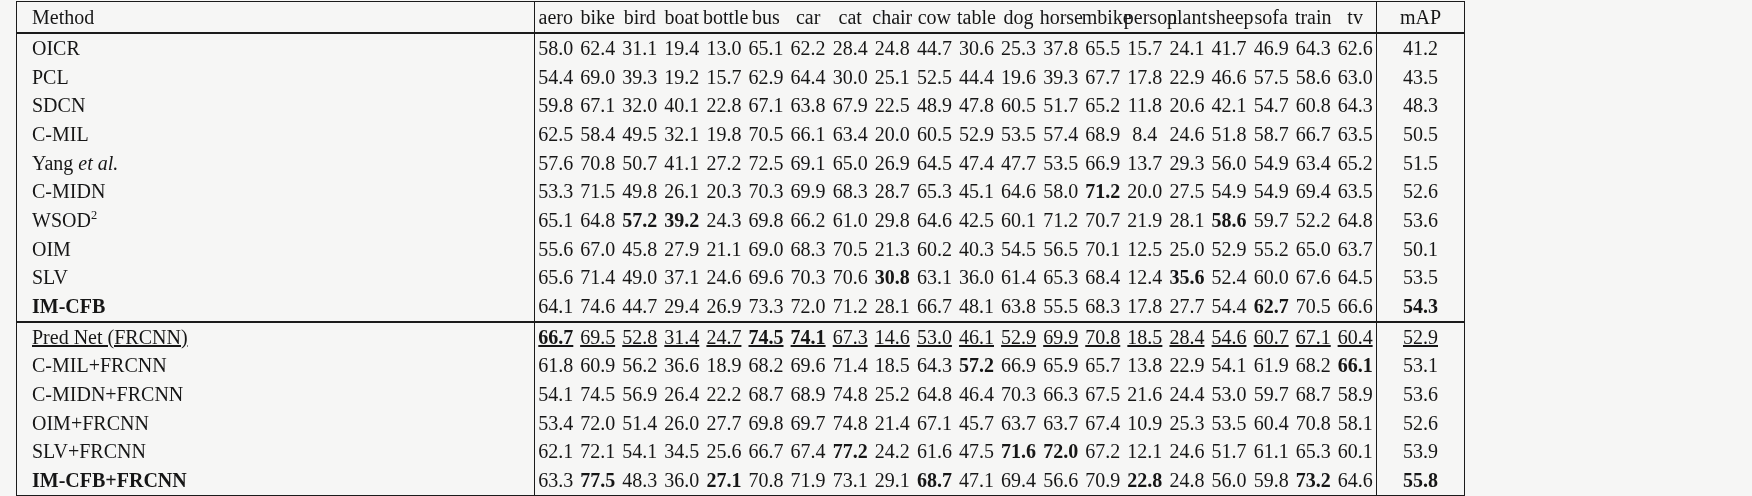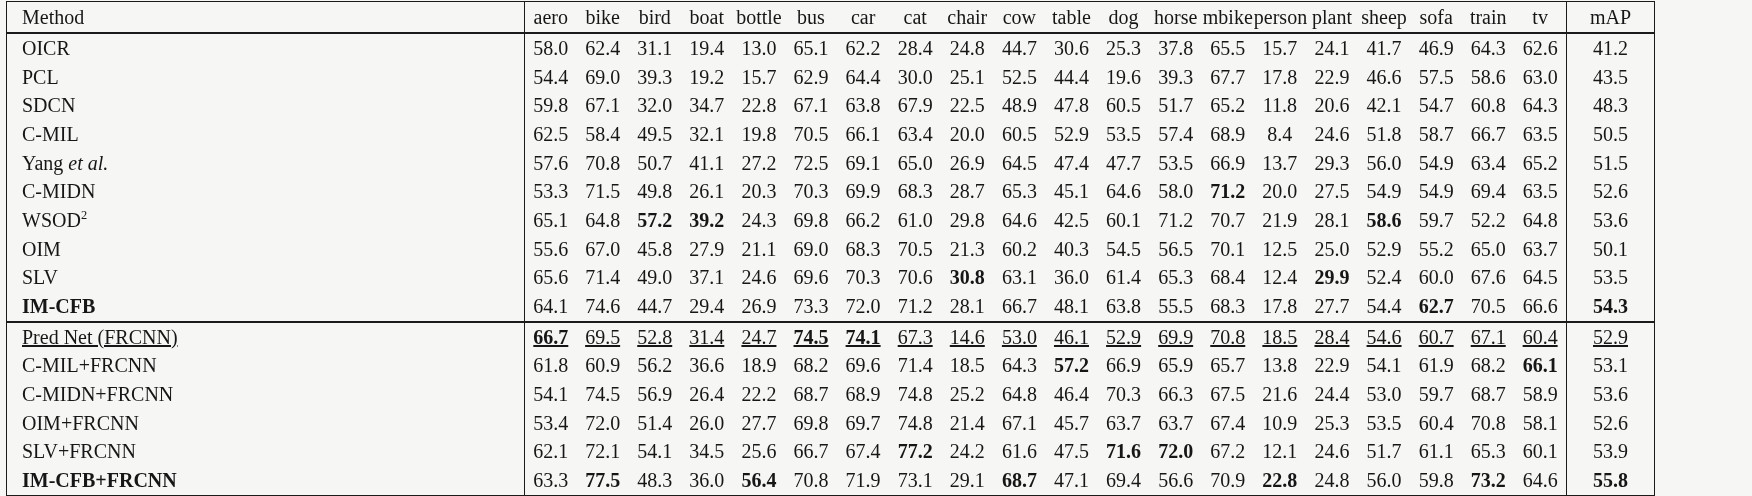--- a/index.html
+++ b/index.html
@@ -6,22 +6,22 @@
   body {
     width: 1752px;
     height: 496px;
     background: #f6f6f5;
     overflow: hidden;
     font-family: "Liberation Serif", "DejaVu Serif", serif;
   }
   table.results {
     border-collapse: collapse;
     table-layout: fixed;
-    width: 1649px;
-    margin-left: 6px;
+    width: 1449px;
+    margin-left: 16px;
     margin-top: 1px;
     font-size: 20px;
     color: #161616;
     border: 1.6px solid #1b1b1b;
     background: #f6f6f5;
   }
   col.c-method { width: 518px; }
   col.c-map { width: 88px; }
   thead th {
     font-weight: normal;
@@ -153,21 +153,21 @@
         <td>57.5</td>
         <td>58.6</td>
         <td>63.0</td>
         <td class="map-col">43.5</td>
       </tr>
       <tr>
         <td class="method-col"><span>SDCN</span></td>
         <td>59.8</td>
         <td>67.1</td>
         <td>32.0</td>
-        <td>34.7</td>
+        <td>40.1</td>
         <td>22.8</td>
         <td>67.1</td>
         <td>63.8</td>
         <td>67.9</td>
         <td>22.5</td>
         <td>48.9</td>
         <td>47.8</td>
         <td>60.5</td>
         <td>51.7</td>
         <td>65.2</td>
@@ -309,21 +309,21 @@
         <td>69.6</td>
         <td>70.3</td>
         <td>70.6</td>
         <td class="b">30.8</td>
         <td>63.1</td>
         <td>36.0</td>
         <td>61.4</td>
         <td>65.3</td>
         <td>68.4</td>
         <td>12.4</td>
-        <td class="b">29.9</td>
+        <td class="b">35.6</td>
         <td>52.4</td>
         <td>60.0</td>
         <td>67.6</td>
         <td>64.5</td>
         <td class="map-col">53.5</td>
       </tr>
       <tr>
         <td class="method-col b"><span>IM-CFB</span></td>
         <td>64.1</td>
         <td>74.6</td>
@@ -466,21 +466,21 @@
         <td>65.3</td>
         <td>60.1</td>
         <td class="map-col">53.9</td>
       </tr>
       <tr>
         <td class="method-col b"><span>IM-CFB+FRCNN</span></td>
         <td>63.3</td>
         <td class="b">77.5</td>
         <td>48.3</td>
         <td>36.0</td>
-        <td class="b">56.4</td>
+        <td class="b">27.1</td>
         <td>70.8</td>
         <td>71.9</td>
         <td>73.1</td>
         <td>29.1</td>
         <td class="b">68.7</td>
         <td>47.1</td>
         <td>69.4</td>
         <td>56.6</td>
         <td>70.9</td>
         <td class="b">22.8</td>

